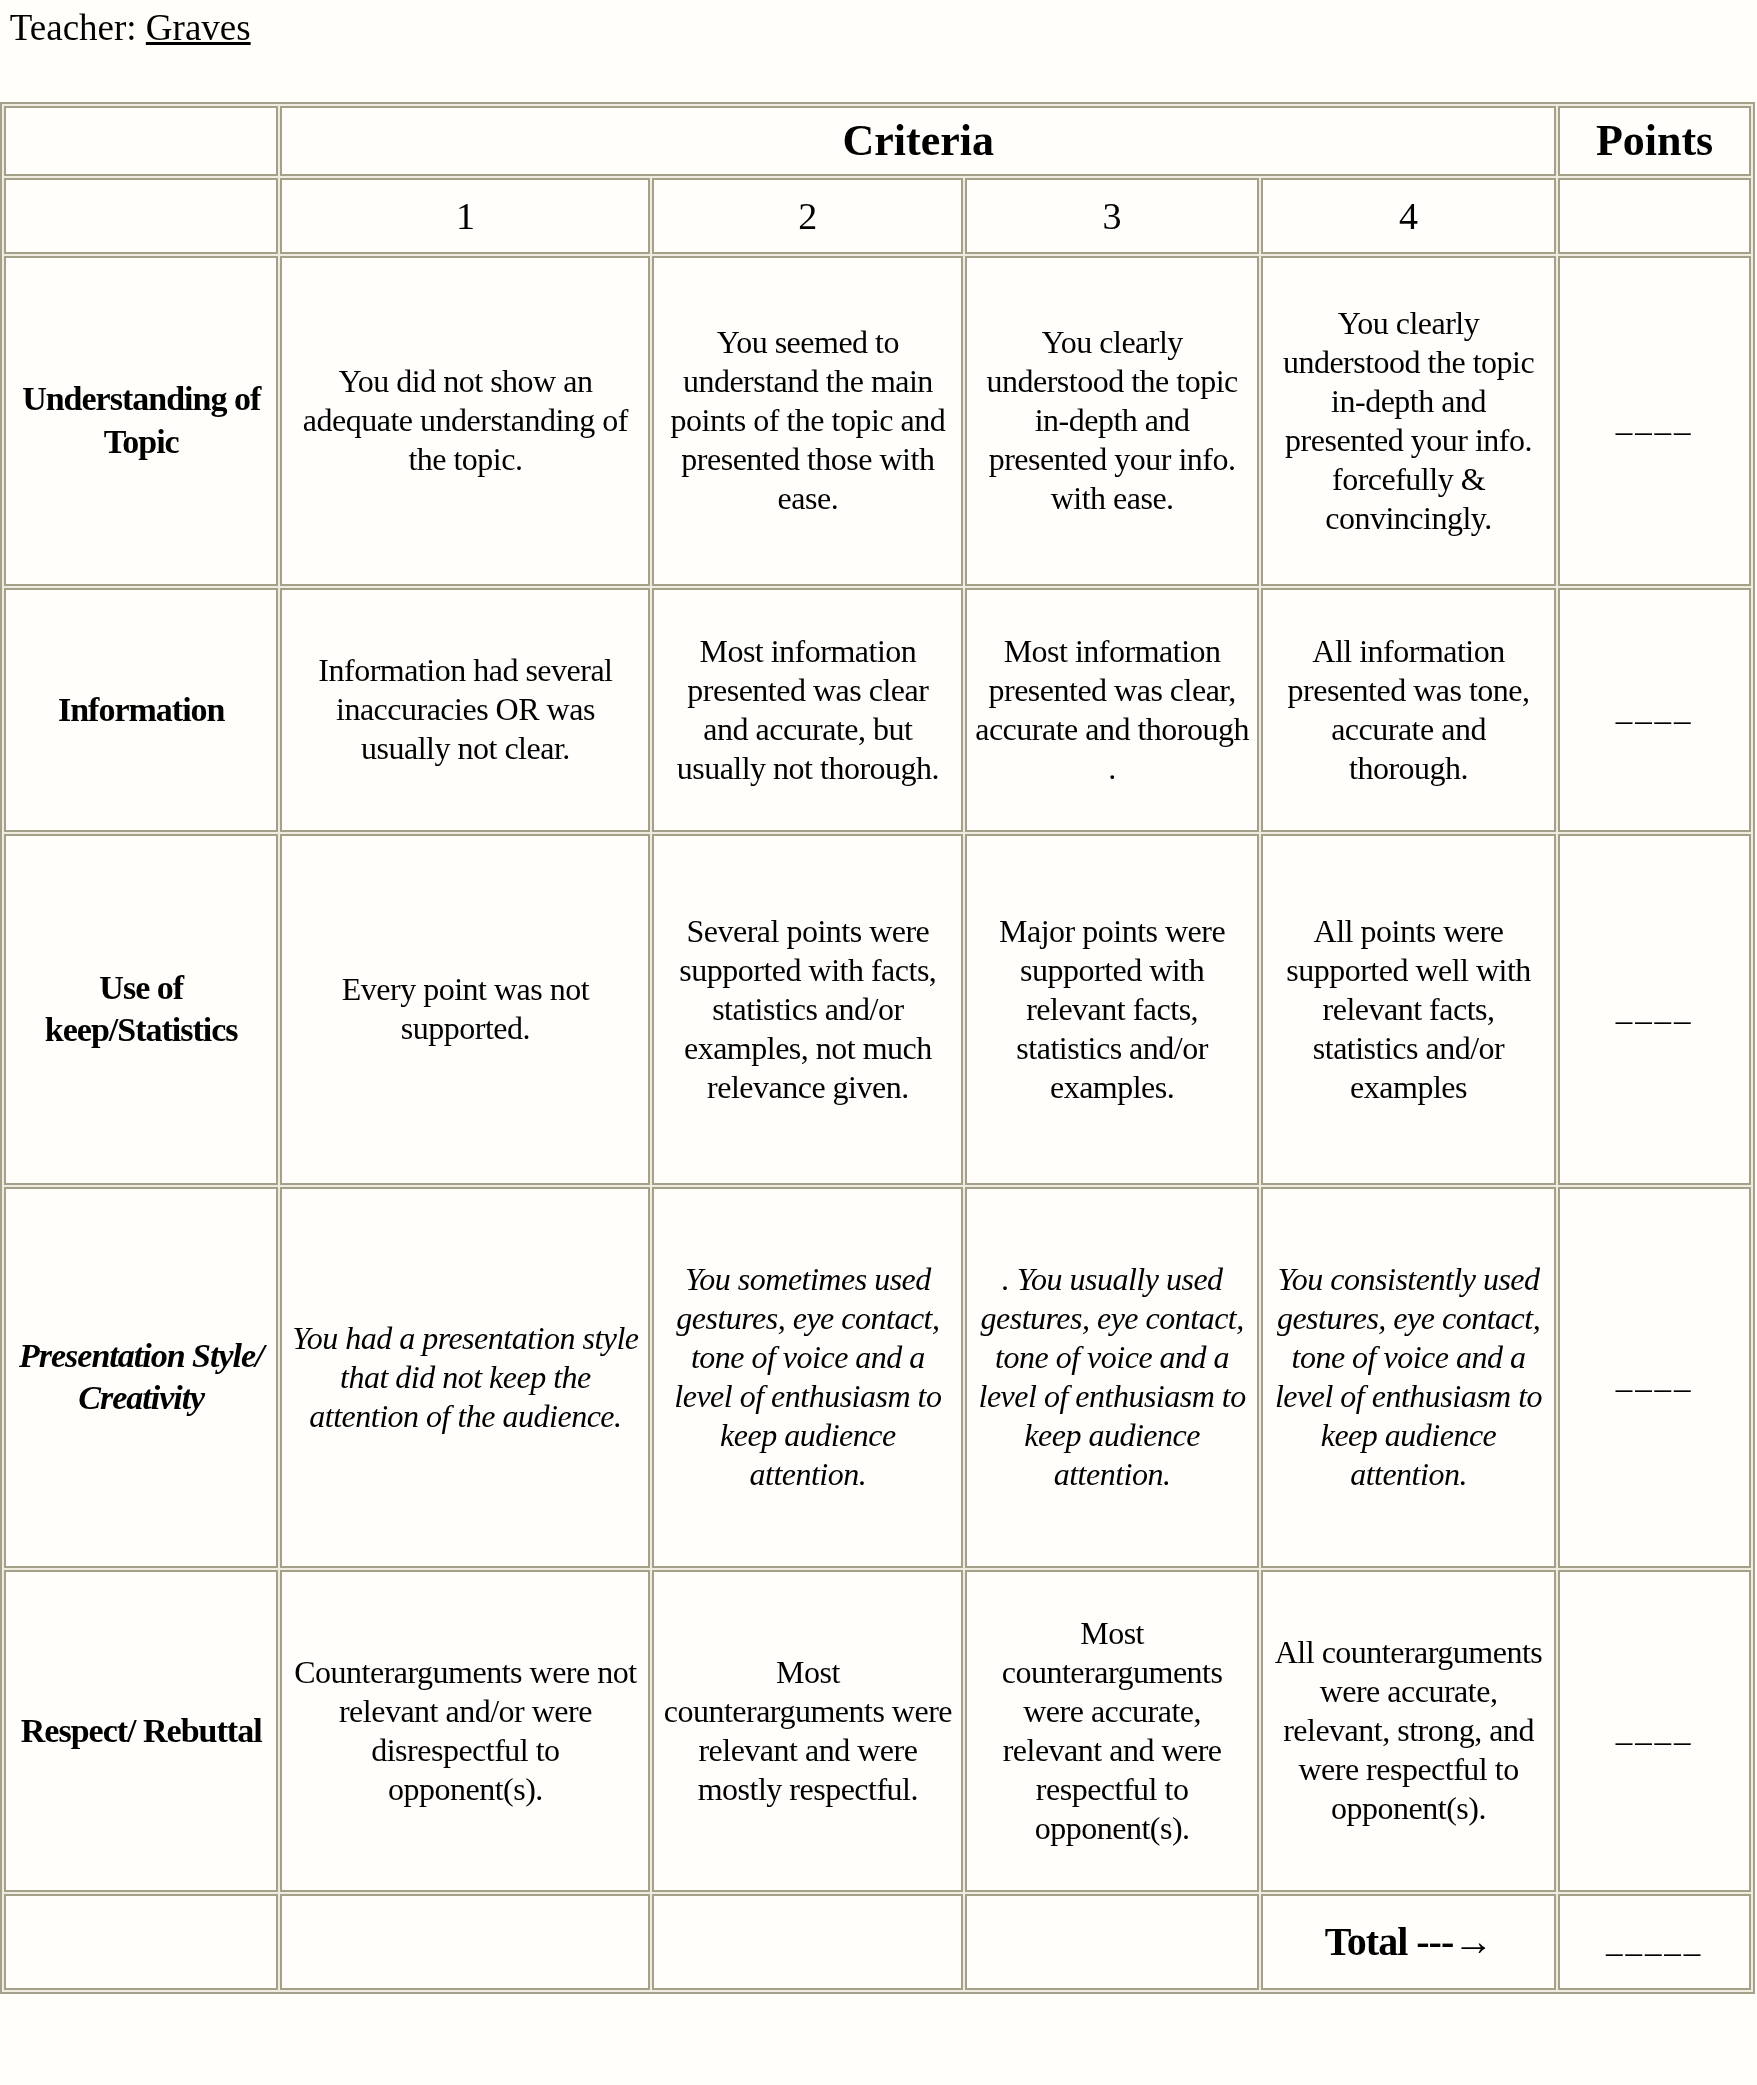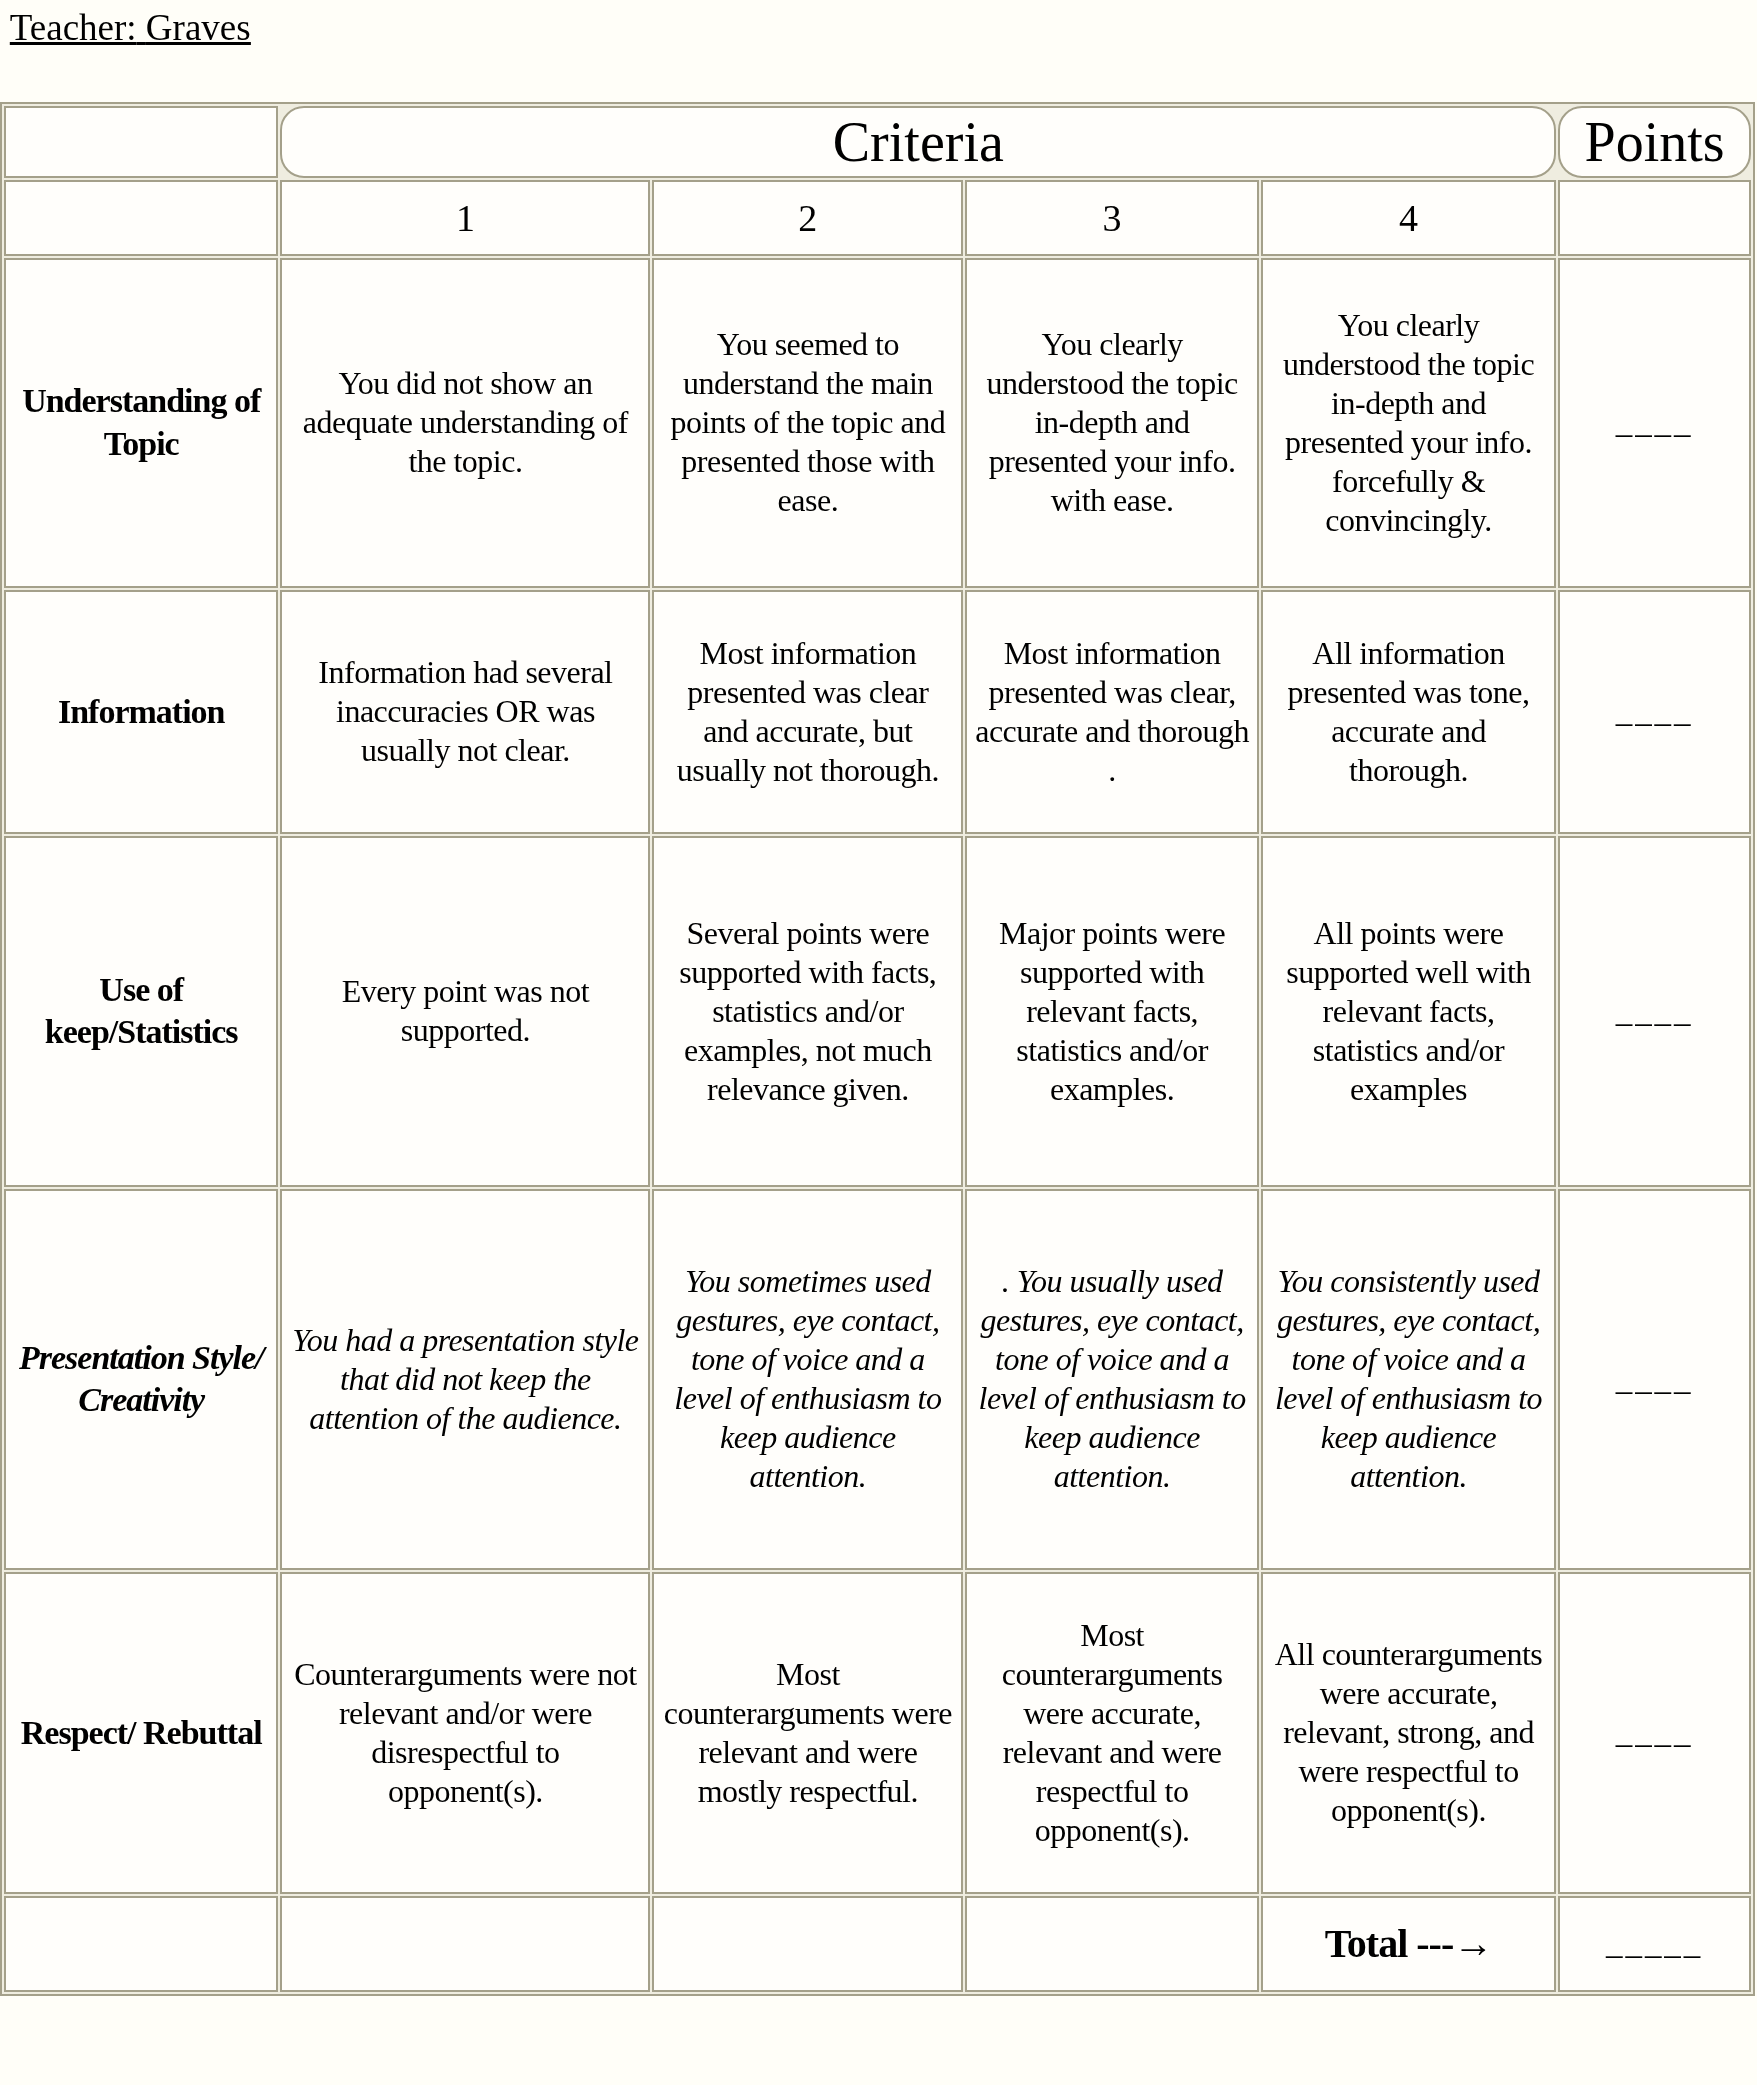--- a/index.html
+++ b/index.html
@@ -17,21 +17,21 @@
     padding: 5.9px 0 0 9.8px;
   }
   .hdr-row {
     display: flex;
     align-items: baseline;
     height: 53px;
     font-size: 37px;
     white-space: nowrap;
   }
   .hdr-left  { width: 824px; }
-  .hdr-right { flex: 1; text-decoration: underline; }
+  .hdr-right { flex: 1; }
   .blank-run { letter-spacing: 1px; }
   .uline { text-decoration: underline; }
 
   
   table.rubric {
     width: 1755px;
     margin-top: 43px;
     table-layout: fixed;
     border-collapse: separate;
     border-spacing: 2.9px;
@@ -51,23 +51,22 @@
     line-height: 1.22;
     letter-spacing: -0.5px;
   }
   td.label {
     font-weight: bold;
     font-size: 34px;
     line-height: 1.25;
     letter-spacing: -1px;
   }
   td.criteria-h, td.points-h {
-    font-weight: normal;
-    font-size: 56px;
-    border-radius: 24px;
+    font-weight: bold;
+    font-size: 44px;
   }
   td.level-num {
     font-size: 38px;
   }
   td.blank {
     font-size: 33px;
     letter-spacing: 2.9px;
   }
   td.total {
     font-weight: bold;

